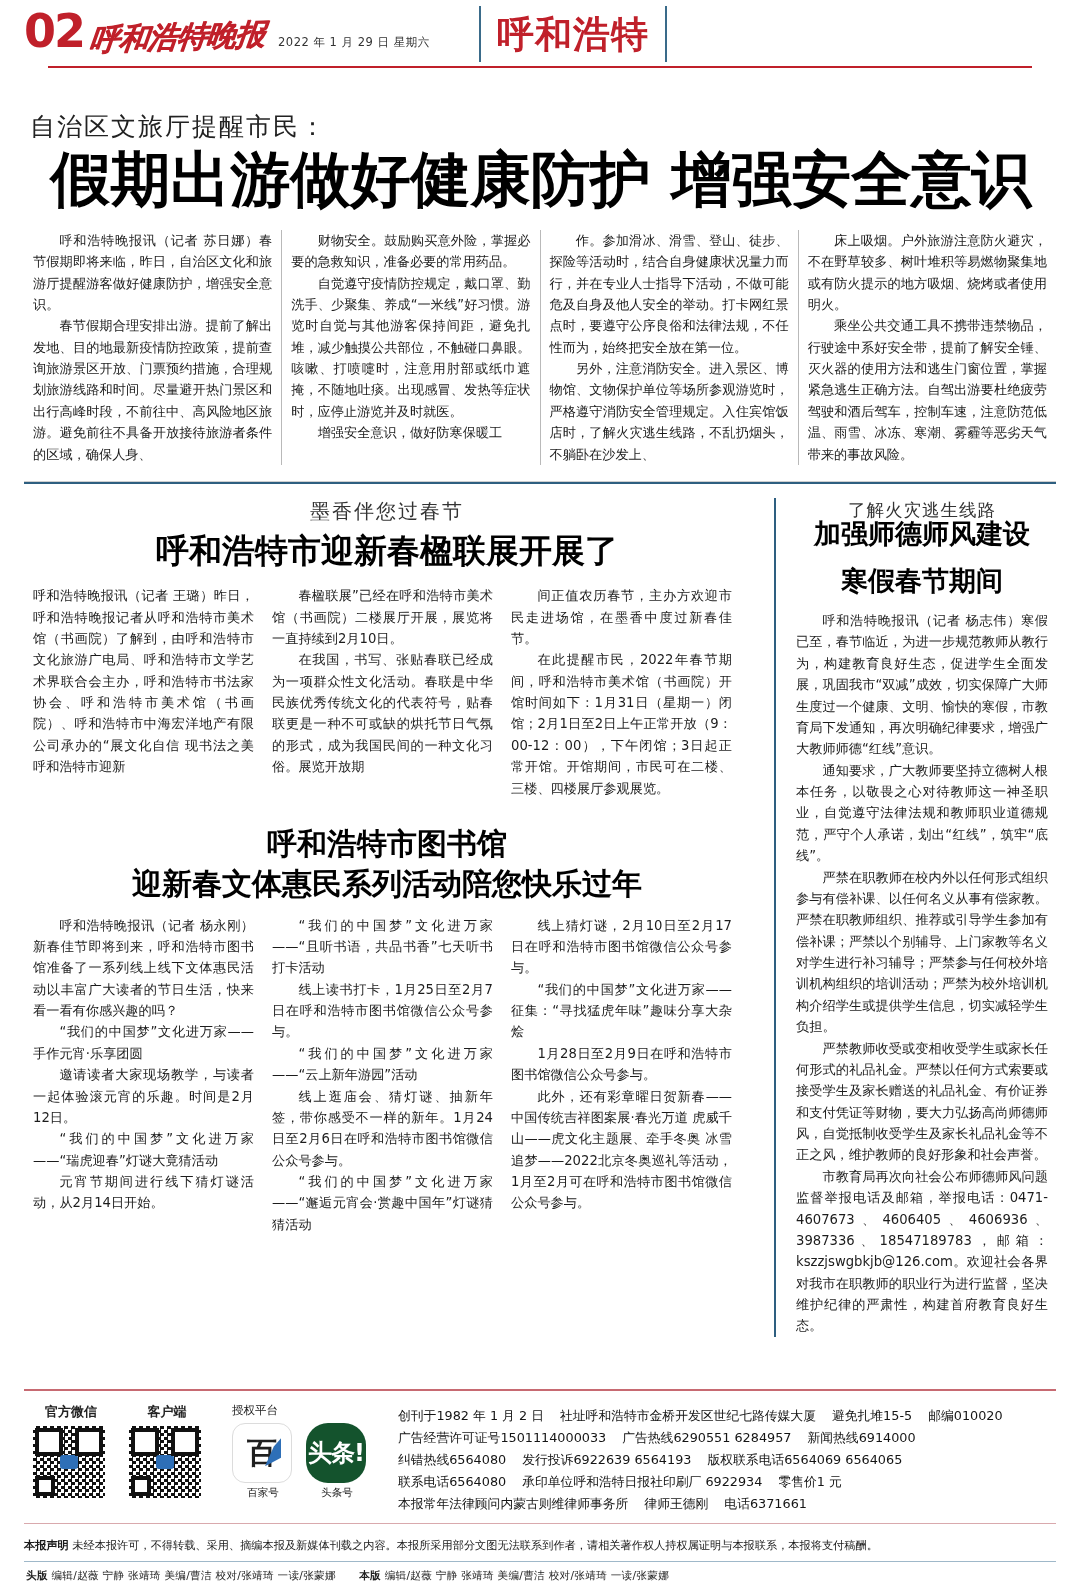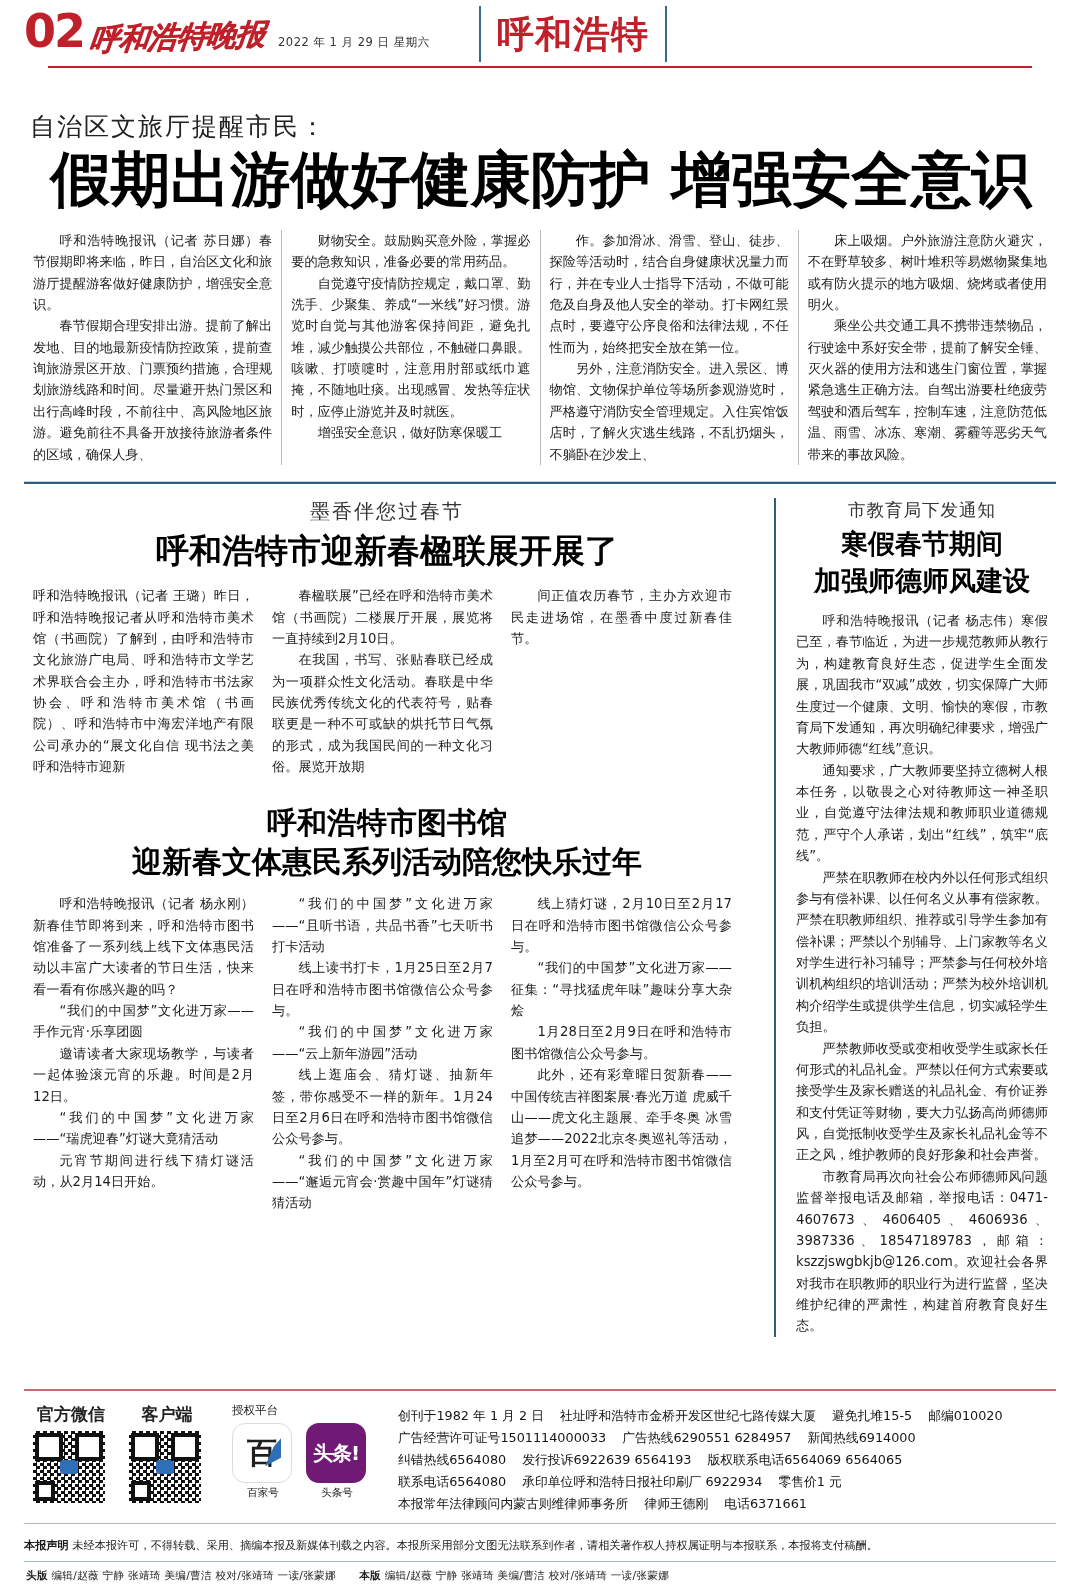--- a/index.html
+++ b/index.html
@@ -120,21 +120,21 @@
   .mid3b .col { width: 239px; }
 
   .mid-right .col { width: 100%; padding: 0 2px; font-size: 13.2px; }
 
   
   .footer-wrap { position: absolute; left: 24px; right: 24px; bottom: 0; }
   .foot-rule-top { height: 2px; background: #c76a72; margin-bottom: 12px; }
   .foot-main { display: flex; align-items: flex-start; gap: 0; }
   .qr-group { display: flex; gap: 18px; padding-left: 8px; }
   .qr-item { text-align: center; width: 78px; }
-  .qr-cap { font-size: 17px; color: #222; margin-bottom: 4px; font-weight: bold; }
+  .qr-cap { font-size: 13px; color: #222; margin-bottom: 4px; font-weight: bold; }
   .qr-box {
     width: 74px; height: 74px; background:
       repeating-conic-gradient(#111 0% 25%, #fff 0% 50%) 0 0/7px 7px;
     border: 1px solid #fff; position: relative;
   }
   .qr-box::before, .qr-box::after {
     content: ""; position: absolute; width: 20px; height: 20px;
     border: 4px solid #111; background: #fff;
   }
   .qr-box::before { top: 2px; left: 2px; }
@@ -155,21 +155,21 @@
     width: 60px; height: 60px; border-radius: 13px;
     display: flex; align-items: center; justify-content: center;
     font-size: 30px; font-weight: bold; color: #fff; line-height: 1;
     font-family: "DejaVu Sans", sans-serif;
   }
   .auth-tile.baijia { background: #ffffff; border: 1px solid #dcdcdc; color: #1f1f1f; position: relative; }
   .auth-tile.baijia .swoosh {
     position: absolute; right: 10px; top: 14px; width: 16px; height: 28px;
     background: #2e6fb7; clip-path: polygon(100% 0,100% 70%,0 100%,55% 30%);
   }
-  .auth-tile.toutiao { background: #701a75; color: #fff; font-size: 20px; letter-spacing: -1px; }
+  .auth-tile.toutiao { background: #14532d; color: #fff; font-size: 24px; letter-spacing: -1px; border-radius: 22px; }
   .auth-lbl { font-size: 10.5px; color: #222; margin-top: 3px; }
 
   .foot-info { padding-left: 30px; flex: 1; padding-top: 2px; }
   .foot-info-line {
     font-size: 12.8px; line-height: 1.72; color: #141414;
     white-space: nowrap; font-family: "DejaVu Sans", sans-serif;
   }
   .foot-info-line b { font-weight: normal; }
   .gap { display: inline-block; width: 16px; }
 
@@ -243,20 +243,21 @@
         <div class="sub-kicker">墨香伴您过春节</div>
         <h2 class="sub-head">呼和浩特市迎新春楹联展开展了</h2>
         <div class="mid3">
           <div class="col">呼和浩特晚报讯（记者 王璐）昨日，呼和浩特晚报记者从呼和浩特市美术馆（书画院）了解到，由呼和浩特市文化旅游广电局、呼和浩特市文学艺术界联合会主办，呼和浩特市书法家协会、呼和浩特市美术馆（书画院）、呼和浩特市中海宏洋地产有限公司承办的“展文化自信 现书法之美 呼和浩特市迎新</div>
           <div class="col">
               <p>春楹联展”已经在呼和浩特市美术馆（书画院）二楼展厅开展，展览将一直持续到2月10日。</p>
               <p>在我国，书写、张贴春联已经成为一项群众性文化活动。春联是中华民族优秀传统文化的代表符号，贴春联更是一种不可或缺的烘托节日气氛的形式，成为我国民间的一种文化习俗。展览开放期</p>
             </div>
           <div class="col">
               <p>间正值农历春节，主办方欢迎市民走进场馆，在墨香中度过新春佳节。</p>
+              <p>在此提醒市民，2022年春节期间，呼和浩特市美术馆（书画院）开馆时间如下：1月31日（星期一）闭馆；2月1日至2日上午正常开放（9：00-12：00），下午闭馆；3日起正常开馆。开馆期间，市民可在二楼、三楼、四楼展厅参观展览。</p>
             </div>
         </div>
       </div>
 
       <div style="margin-top:26px;">
         <h2 class="sub-head-2">呼和浩特市图书馆</h2>
         <h2 class="sub-head-2" style="margin-top:-10px;">迎新春文体惠民系列活动陪您快乐过年</h2>
         <div class="mid3b">
           <div class="col">
               <p>呼和浩特晚报讯（记者 杨永刚）新春佳节即将到来，呼和浩特市图书馆准备了一系列线上线下文体惠民活动以丰富广大读者的节日生活，快来看一看有你感兴趣的吗？</p>
@@ -279,23 +280,23 @@
               <p>此外，还有彩章曜日贺新春——中国传统吉祥图案展·春光万道 虎威千山——虎文化主题展、牵手冬奥 冰雪追梦——2022北京冬奥巡礼等活动，1月至2月可在呼和浩特市图书馆微信公众号参与。</p>
             </div>
         </div>
       </div>
 
     </div>
 
     <div class="mid-divider"></div>
 
     <div class="mid-right">
-      <div class="r-kicker">市教育局下发通知</div>
+      <div class="r-kicker">了解火灾逃生线路</div>
+      <h2 class="r-head" style="margin-top:-10px;">加强师德师风建设</h2>
       <h2 class="r-head">寒假春节期间</h2>
-      <h2 class="r-head" style="margin-top:-10px;">加强师德师风建设</h2>
       <div class="col">
           <p>呼和浩特晚报讯（记者 杨志伟）寒假已至，春节临近，为进一步规范教师从教行为，构建教育良好生态，促进学生全面发展，巩固我市“双减”成效，切实保障广大师生度过一个健康、文明、愉快的寒假，市教育局下发通知，再次明确纪律要求，增强广大教师师德“红线”意识。</p>
           <p>通知要求，广大教师要坚持立德树人根本任务，以敬畏之心对待教师这一神圣职业，自觉遵守法律法规和教师职业道德规范，严守个人承诺，划出“红线”，筑牢“底线”。</p>
           <p>严禁在职教师在校内外以任何形式组织参与有偿补课、以任何名义从事有偿家教。严禁在职教师组织、推荐或引导学生参加有偿补课；严禁以个别辅导、上门家教等名义对学生进行补习辅导；严禁参与任何校外培训机构组织的培训活动；严禁为校外培训机构介绍学生或提供学生信息，切实减轻学生负担。</p>
           <p>严禁教师收受或变相收受学生或家长任何形式的礼品礼金。严禁以任何方式索要或接受学生及家长赠送的礼品礼金、有价证券和支付凭证等财物，要大力弘扬高尚师德师风，自觉抵制收受学生及家长礼品礼金等不正之风，维护教师的良好形象和社会声誉。</p>
           <p>市教育局再次向社会公布师德师风问题监督举报电话及邮箱，举报电话：0471-4607673、4606405、4606936、3987336、18547189783，邮箱：kszzjswgbkjb@126.com。欢迎社会各界对我市在职教师的职业行为进行监督，坚决维护纪律的严肃性，构建首府教育良好生态。</p>
         </div>
     </div>
 
   </div>

